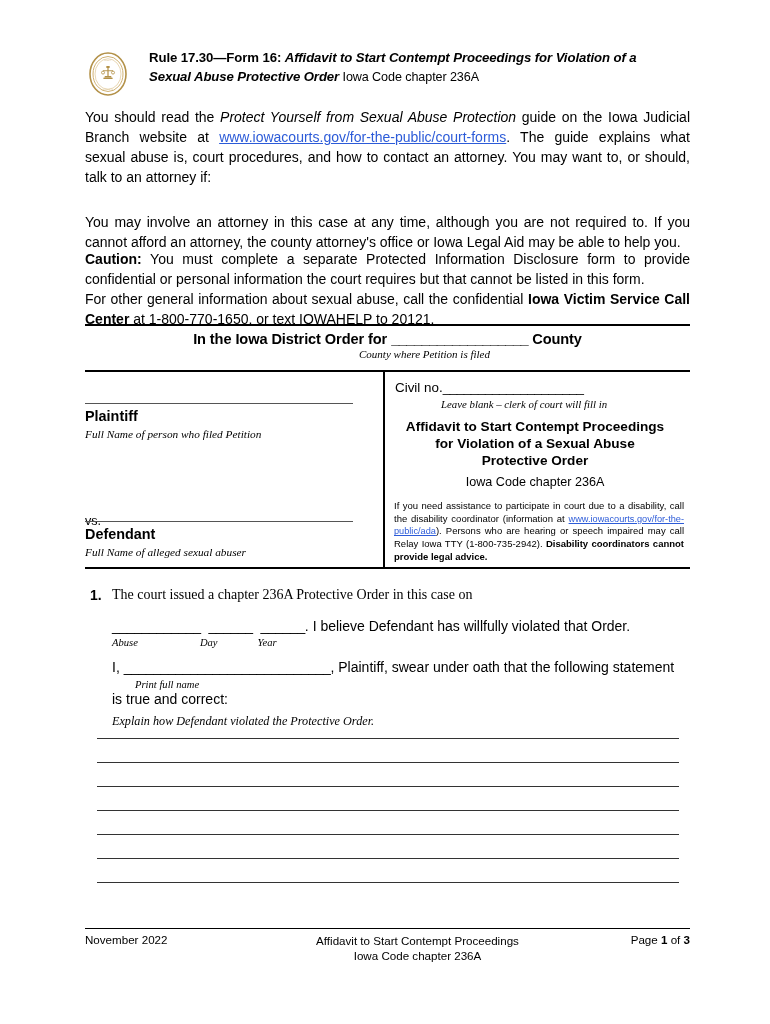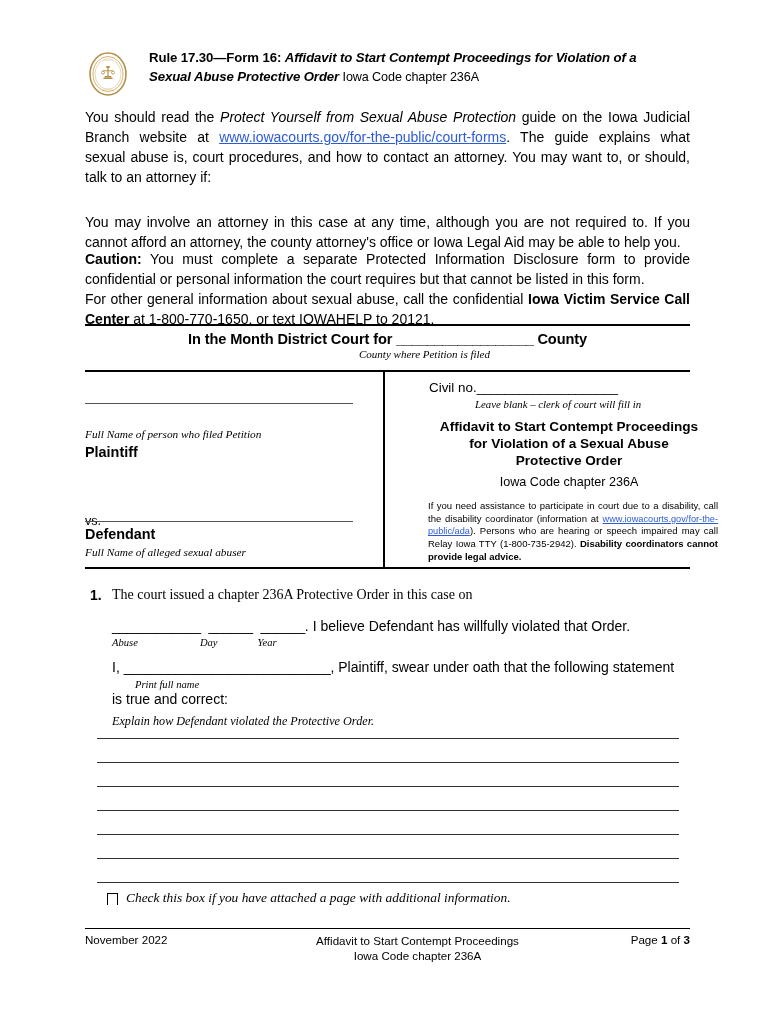--- a/index.html
+++ b/index.html
@@ -107,21 +107,21 @@
     width: 605px; height: 199px;
     border-top: 2px solid #000;
     border-bottom: 2px solid #000;
     display: flex;
   }
   .cap-left {
     width: 300px; border-right: 2px solid #000;
     position: relative; padding: 0 10px 0 0;
   }
   .cap-right {
-    flex: 1; position: relative; padding-left: 10px; margin-left: 34px;
+    flex: 1; position: relative; padding-left: 10px;
   }
 
   .fieldline {
     border-bottom: 1.4px solid #555;
     height: 1px; width: 268px;
     position: absolute; left: 0;
   }
   .role {
     position: absolute; left: 0;
     font-size: 14.4px; font-weight: bold;
@@ -299,30 +299,30 @@
   </div>
 
   <div class="ptext p4">
     <span>For other general information about sexual abuse, call the confidential </span><b>Iowa Victim Service Call Center</b><span> at 1-800-770-1650, or text IOWAHELP to 20121.</span>
   </div>
 
   <div class="rule rule-top"></div>
 
   <div class="cap-head">
     <div class="line1">
-      <span>In the Month District Court for </span><span class="blank">__________________</span><span> County</span>
+      <span>In the Iowa District Order for </span><span class="blank">__________________</span><span> County</span>
     </div>
     <div class="sub">County where Petition is filed</div>
   </div>
 
   <div class="capbox">
 
     <div class="cap-left">
       <div class="fieldline" style="top:31px;"></div>
-      <div class="role" style="top:36px;margin-top:36px;">Plaintiff</div>
+      <div class="role" style="top:36px;">Plaintiff</div>
       <div class="rolesub" style="top:56px;">Full Name of person who filed Petition</div>
 
       <div class="vs">vs.</div>
 
       <div class="fieldline" style="top:149px;"></div>
       <div class="role" style="top:154px;">Defendant</div>
       <div class="rolesub" style="top:174px;">Full Name of alleged sexual abuser</div>
     </div>
 
     <div class="cap-right">
@@ -368,24 +368,20 @@
   <div class="wlines">
     <div class="wline"></div>
     <div class="wline"></div>
     <div class="wline"></div>
     <div class="wline"></div>
     <div class="wline"></div>
     <div class="wline"></div>
     <div class="wline"></div>
   </div>
 
-  <div class="cbrow">
-    <div class="cbox"></div>
-    <div class="cbtext">Check this box if you have attached a page with additional information.</div>
-  </div>
 
   <div class="foot-rule"></div>
   <div class="footer">
     <div class="f-left">November 2022</div>
     <div class="f-center">
       <span>Affidavit to Start Contempt Proceedings</span><br>
       <span>Iowa Code chapter 236A</span>
     </div>
     <div class="f-right">
       <span>Page </span><b>1</b><span> of </span><b>3</b>

